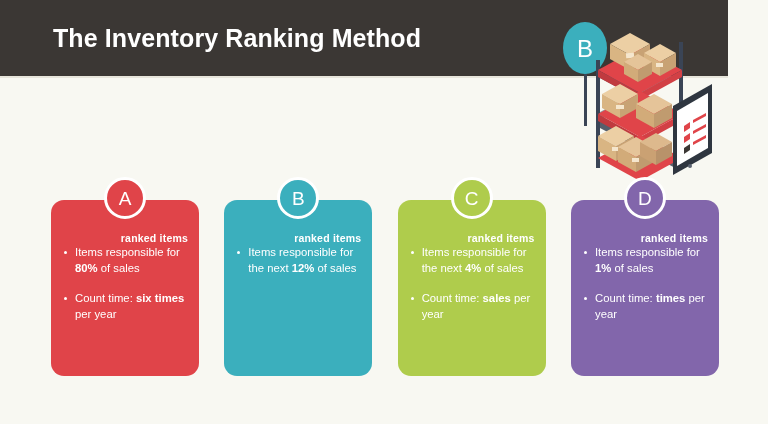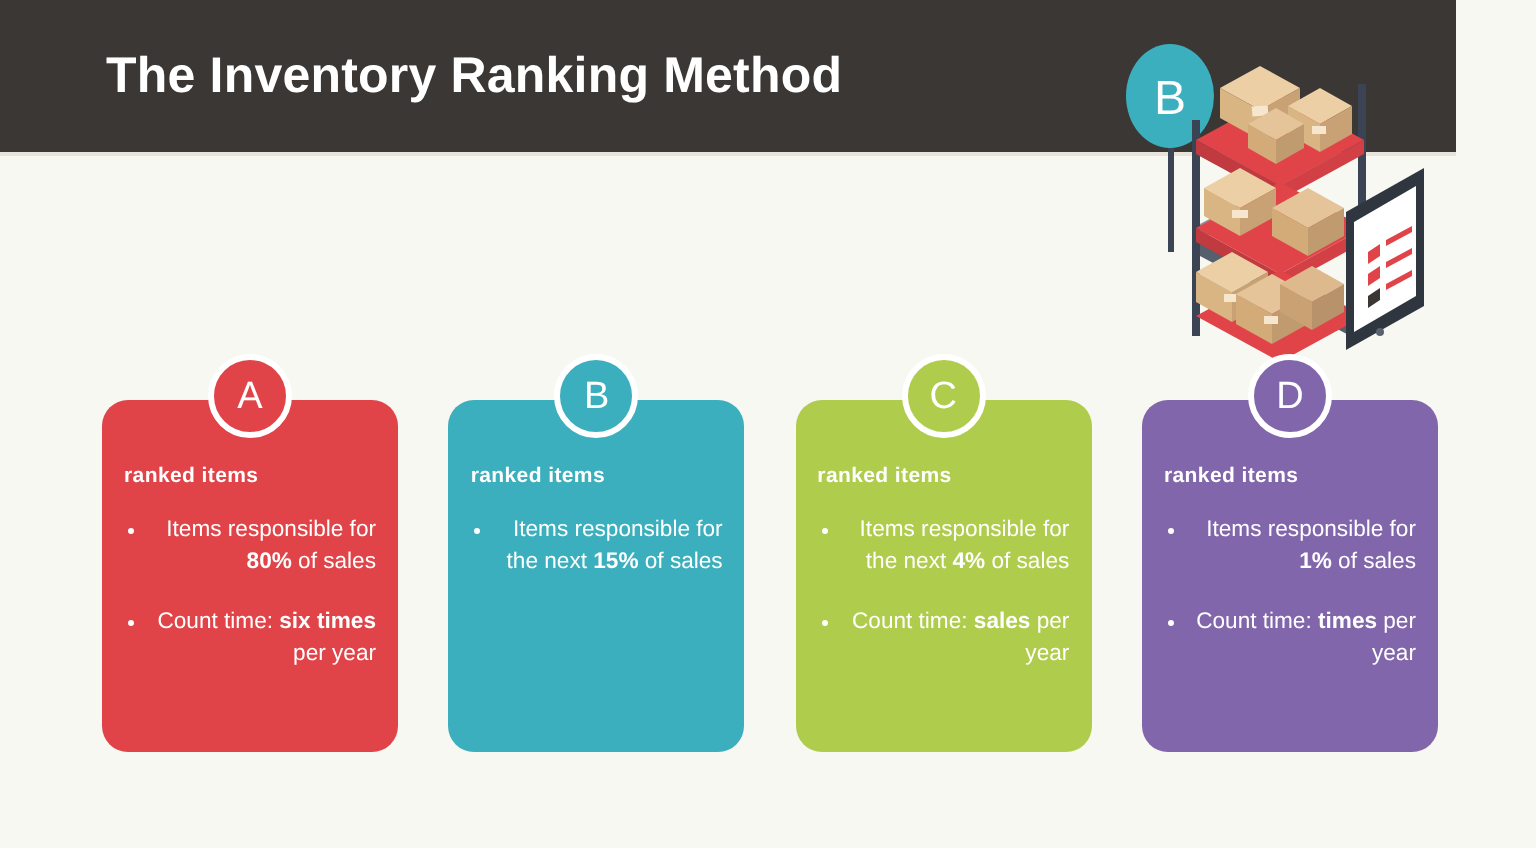--- a/index.html
+++ b/index.html
@@ -98,42 +98,41 @@
     display: flex;
     align-items: center;
     justify-content: center;
     font-size: 19px;
     font-weight: 400;
     color: #ffffff;
     line-height: 1;
   }
 
   .card-subtitle {
-    text-align: left;
+    text-align: right;
     font-size: 10.5px;
     font-weight: bold;
     color: #ffffff;
     letter-spacing: 0.2px;
-    margin-bottom: 14px;
+    margin-bottom: 1px;
   }
 
   .bullets {
     list-style: none;
     padding: 0 0 0 2px;
     margin: 0;
   }
 
   .bullets li {
     position: relative;
     padding-left: 11px;
     font-size: 11.3px;
     line-height: 15.5px;
     color: #ffffff;
     margin-bottom: 15px;
-    text-align: right;
   }
 
   .bullets li:last-child { margin-bottom: 0; }
 
   .bullets li::before {
     content: "";
     position: absolute;
     left: 0;
     top: 6px;
     width: 3px;
@@ -263,21 +262,21 @@
       <ul class="bullets">
         <li><span>Items responsible for </span><b>80%</b><span> of sales</span></li>
         <li><span>Count time: </span><b>six times</b><span> per year</span></li>
       </ul>
     </div>
 
     <div class="card card-b">
       <div class="badge">B</div>
       <div class="card-subtitle">ranked items</div>
       <ul class="bullets">
-        <li><span>Items responsible for the next </span><b>15%</b><span> of sales</span></li>
+        <li><span>Items responsible for the next </span><b>12%</b><span> of sales</span></li>
       </ul>
     </div>
 
     <div class="card card-c">
       <div class="badge">C</div>
       <div class="card-subtitle">ranked items</div>
       <ul class="bullets">
         <li><span>Items responsible for the next </span><b>4%</b><span> of sales</span></li>
         <li><span>Count time: </span><b>sales</b><span> per year</span></li>
       </ul>

